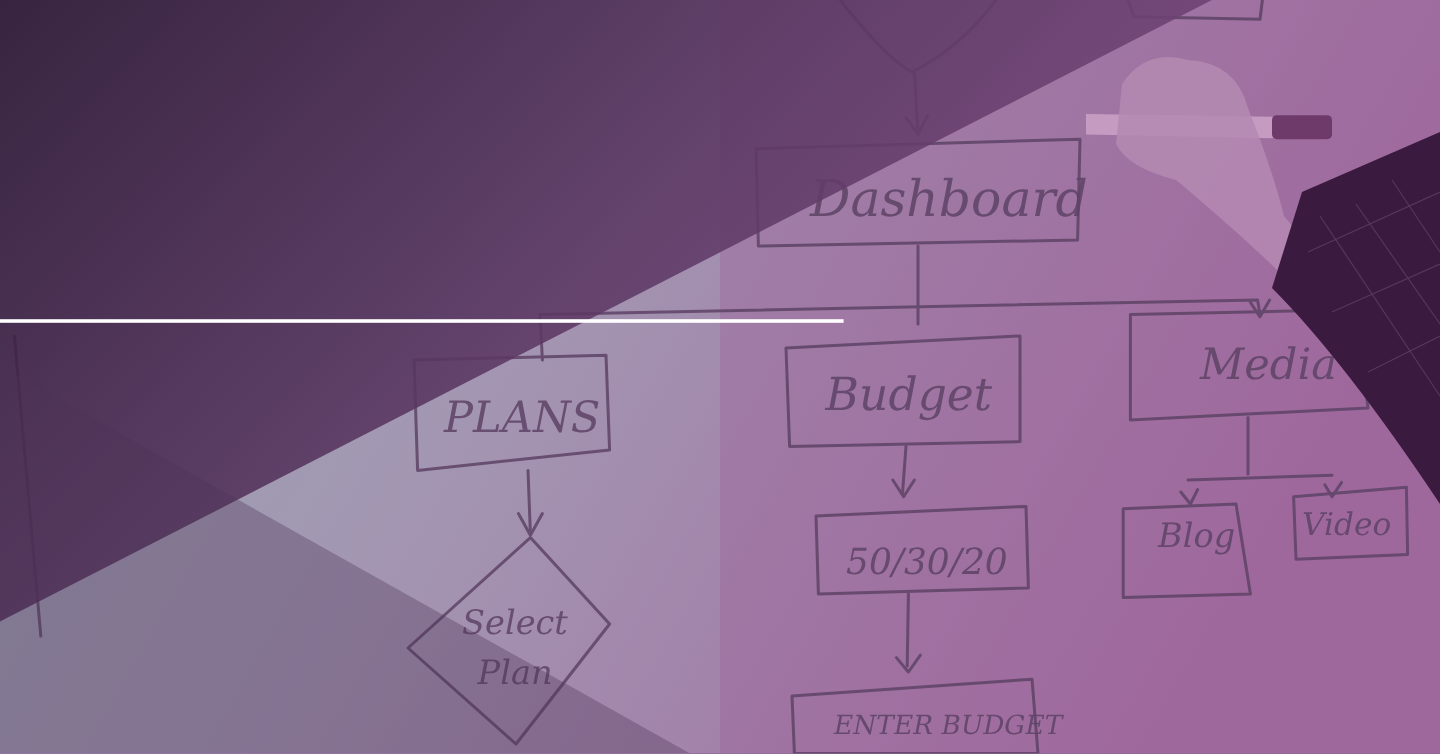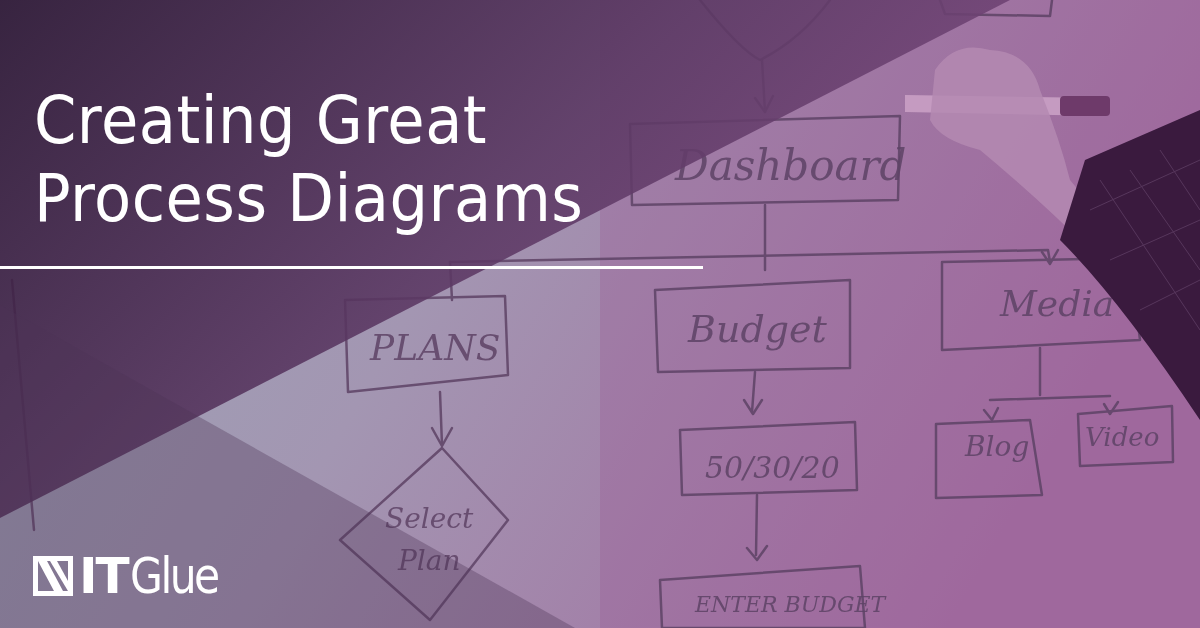--- a/index.html
+++ b/index.html
@@ -120,28 +120,15 @@
     <polygon points="0,305 575,628 0,628" fill="#4d3556" opacity="0.35"></polygon>
     <defs>
       <linearGradient id="topDarkO" x1="0" y1="0" x2="1" y2="0.5">
         <stop offset="0" stop-color="#2a1230"></stop>
         <stop offset="0.55" stop-color="#5a3762"></stop>
         <stop offset="1" stop-color="#7d4b80"></stop>
       </linearGradient>
     </defs>
   </svg>
 
-  <div class="title-block">
-    <span class="title-line">Creating Great</span>
-    <span class="title-line">Process Diagrams</span>
-  </div>
   <div class="title-rule"></div>
 
-  <div class="logo">
-    <svg class="logo-mark" viewBox="0 0 40 40">
-      <path d="M0 0 H40 V40 H0 Z M5 5 V35 H35 V5 Z" fill="#ffffff" fill-rule="evenodd"></path>
-      <polygon points="5,5 14,5 30,35 21,35" fill="#ffffff"></polygon>
-      <polygon points="17,5 24,5 35,25 35,35" fill="#ffffff"></polygon>
-    </svg>
-    <span class="logo-it">IT</span>
-    <span class="logo-glue">Glue</span>
-  </div>
 </div>
 
 </body></html>

